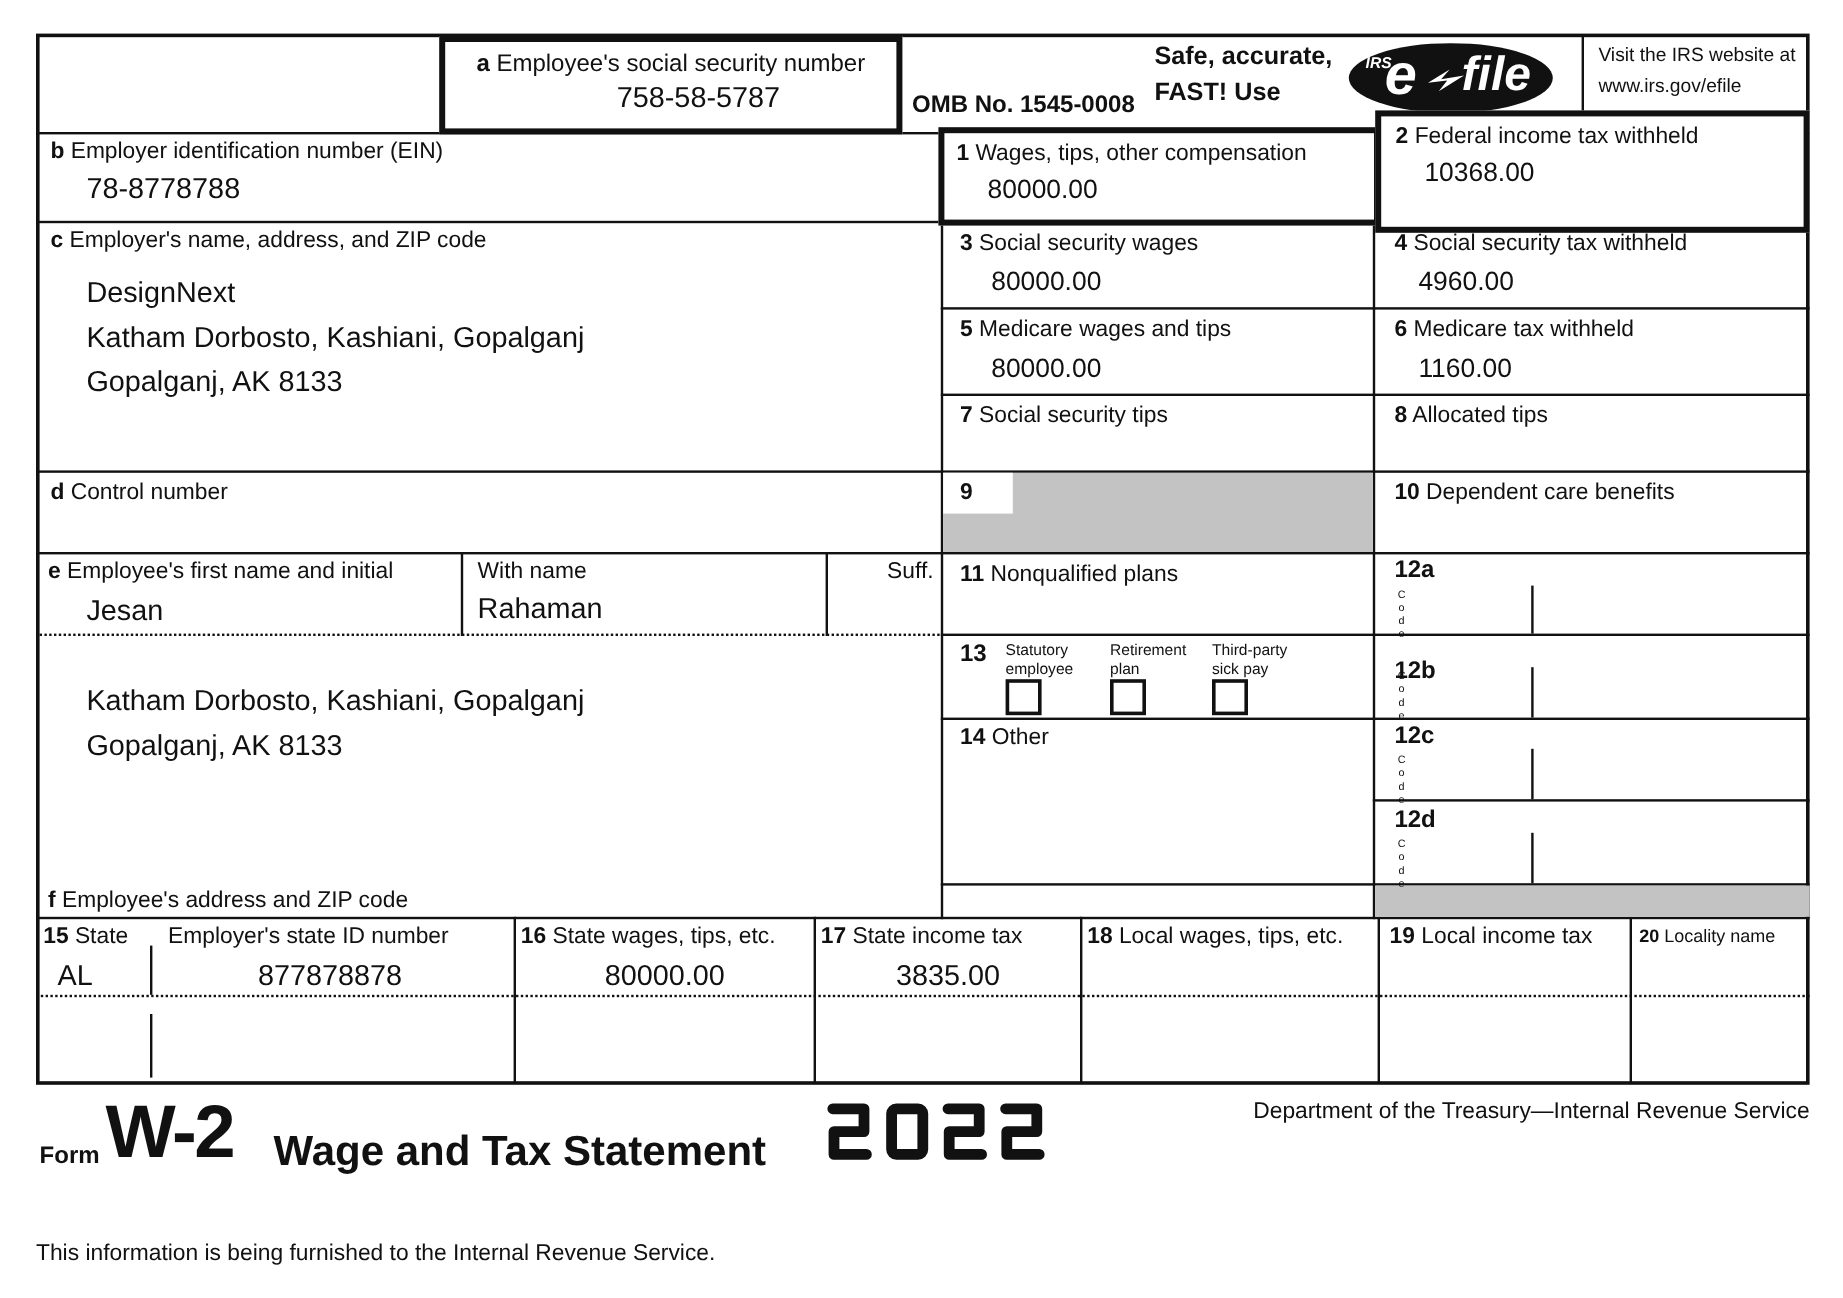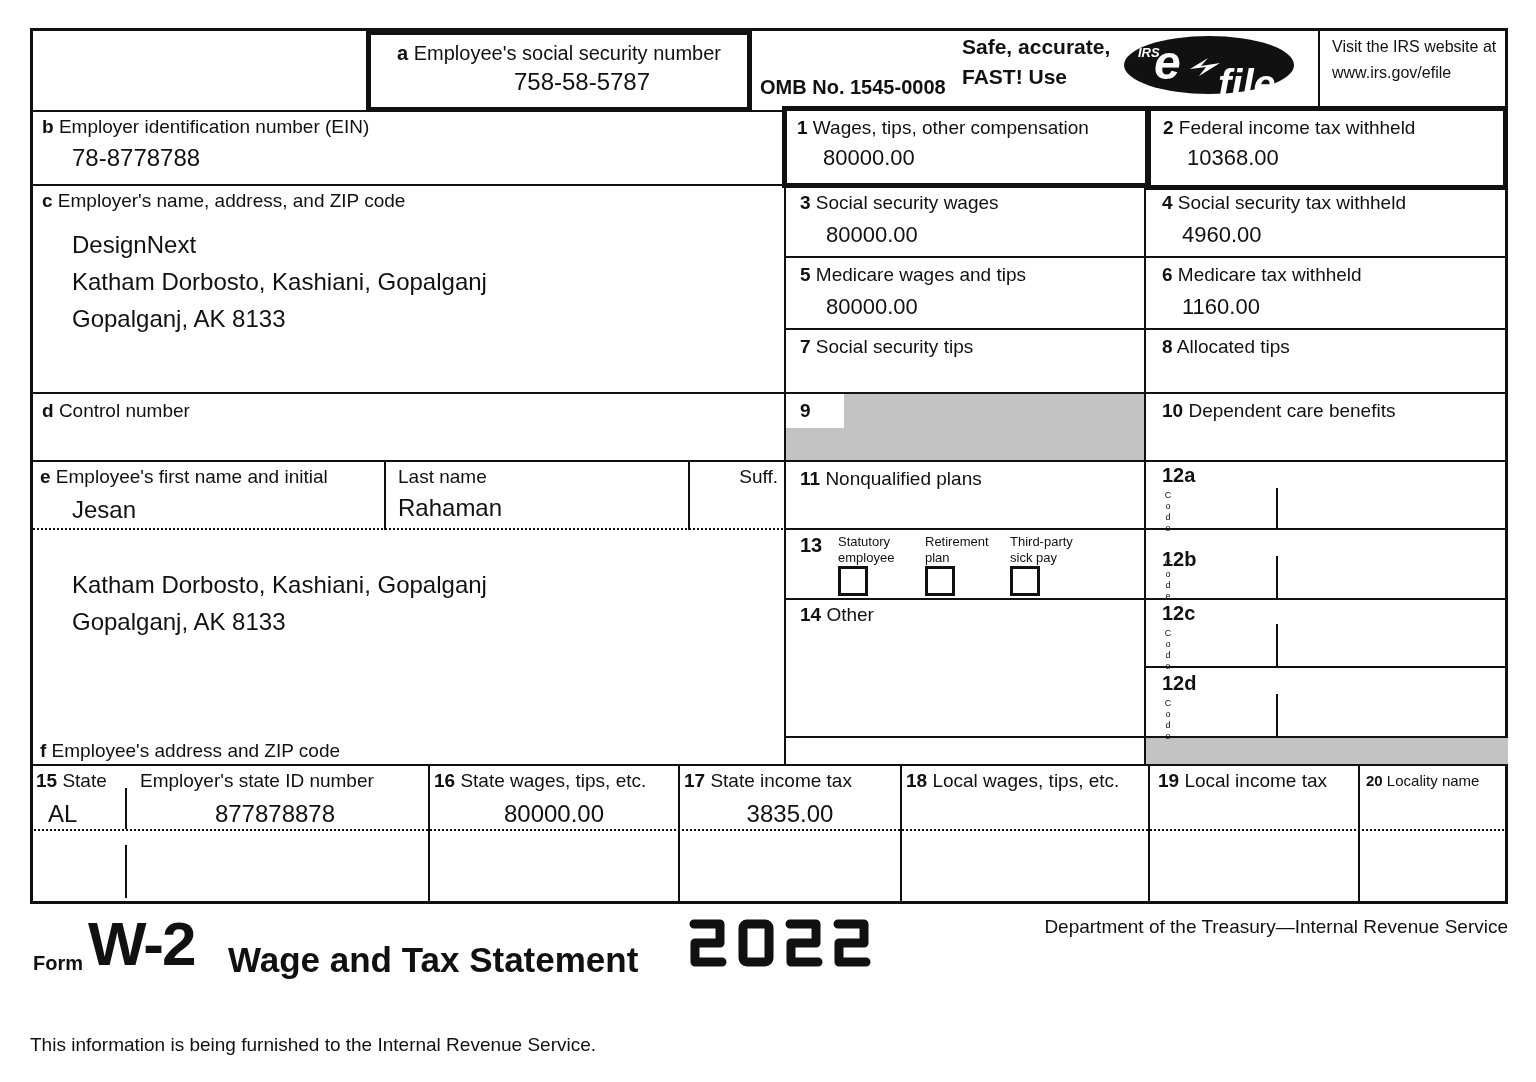--- a/index.html
+++ b/index.html
@@ -18,21 +18,21 @@
   .addr{font-size:24px;line-height:37px;white-space:nowrap;}
   .frame{position:absolute;left:30px;top:28px;width:1478px;height:876px;border:3px solid #111;box-sizing:border-box;}
   .thick{position:absolute;border:5px solid #111;box-sizing:border-box;background:#fff;}
   .gray{position:absolute;background:#c3c3c3;}
   .white{position:absolute;background:#fff;}
   .codevert{position:absolute;writing-mode:vertical-rl;text-orientation:upright;font-size:9px;letter-spacing:1px;color:#111;}
   .checkbox{position:absolute;width:30px;height:30px;border:3px solid #111;box-sizing:border-box;background:#fff;}
   .efile{position:absolute;left:1124px;top:36px;width:170px;height:58px;background:#111;border-radius:50%;color:#fff;}
   .efile .irs{position:absolute;left:14px;top:9px;font-size:13px;font-weight:bold;font-style:italic;}
   .efile .e{position:absolute;left:30px;top:-1px;font-size:48px;font-weight:bold;font-style:italic;}
-  .efile .file{position:absolute;left:94px;top:4px;font-size:40px;font-weight:bold;font-style:italic;margin-top:22px;}
+  .efile .file{position:absolute;left:94px;top:4px;font-size:40px;font-weight:bold;font-style:italic;}
   .efile .bolt{position:absolute;left:66px;top:21px;}
   #year-digits{position:absolute;left:686px;top:912px;display:flex;}
   #year-digits svg{margin-right:4px;}
   #year-digits svg *{fill:none;stroke:#111;stroke-width:9px;stroke-linecap:round;stroke-linejoin:round;}
   .w2{position:absolute;left:88px;top:908px;font-size:62px;font-weight:bold;letter-spacing:-2px;}
   .stmt{position:absolute;left:228px;top:940px;font-size:35px;font-weight:bold;white-space:nowrap;}
   .formword{position:absolute;left:33px;top:952px;font-size:20px;font-weight:bold;}
   .dept{position:absolute;left:900px;top:916px;width:608px;text-align:right;font-size:19px;white-space:nowrap;}
   .copyb{position:absolute;left:30px;top:996px;font-size:22px;font-weight:bold;white-space:nowrap;}
   .furnish{position:absolute;left:30px;top:1034px;font-size:19px;white-space:nowrap;}
@@ -108,21 +108,21 @@
   </div>
   <div class="abs big" style="left:72px;top:144px;">78-8778788</div>
 
   <div class="thick" style="left:782px;top:106px;width:368px;height:82px;">
     <div class="lbl" style="padding:6px 0 0 10px;">
       <span class="num">1</span>
       <span>Wages, tips, other compensation</span>
     </div>
     <div class="val" style="padding:6px 0 0 36px;">80000.00</div>
   </div>
-  <div class="thick" style="left:1146px;top:106px;width:362px;height:84px;">
+  <div class="thick" style="left:1146px;top:92px;width:362px;height:102px;">
     <div class="lbl" style="padding:6px 0 0 12px;">
       <span class="num">2</span>
       <span>Federal income tax withheld</span>
     </div>
     <div class="val" style="padding:6px 0 0 36px;">10368.00</div>
   </div>
 
   <div class="abs lbl" style="left:42px;top:190px;">
     <span class="bold">c</span>
     <span>Employer's name, address, and ZIP code</span>
@@ -156,21 +156,21 @@
   </div>
   <div class="abs lbl num" style="left:800px;top:400px;">9</div>
   <div class="abs lbl" style="left:1162px;top:400px;">
     <span class="num">10</span> <span>Dependent care benefits</span></div>
 
   <div class="abs lbl" style="left:40px;top:466px;">
     <span class="bold">e</span>
     <span>Employee's first name and initial</span>
   </div>
   <div class="abs big" style="left:72px;top:496px;">Jesan</div>
-  <div class="abs lbl" style="left:398px;top:466px;">Last name</div>
+  <div class="abs lbl" style="left:398px;top:466px;">With name</div>
   <div class="abs big" style="left:398px;top:494px;">Rahaman</div>
   <div class="abs lbl" style="left:690px;top:466px;width:88px;text-align:right;">Suff.</div>
 
   <div class="abs lbl" style="left:800px;top:468px;">
     <span class="num">11</span> <span>Nonqualified plans</span></div>
   <div class="abs lbl num" style="left:1162px;top:464px;font-size:20px;">12a</div>
   <div class="codevert" style="left:1163px;top:490px;">Code</div>
   <div class="line" style="left:1276px;top:488px;width:2px;height:40px;"></div>
 
   <div class="abs lbl num" style="left:800px;top:534px;font-size:20px;">13</div>

